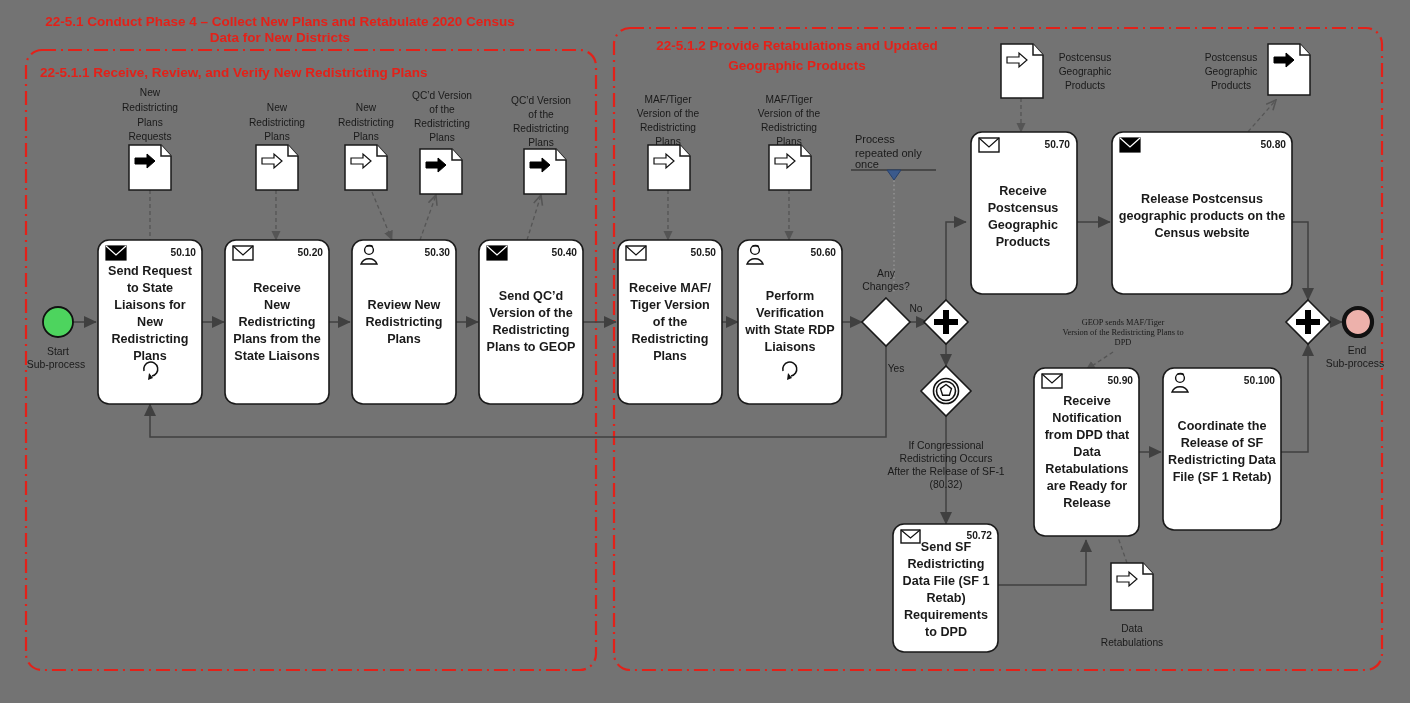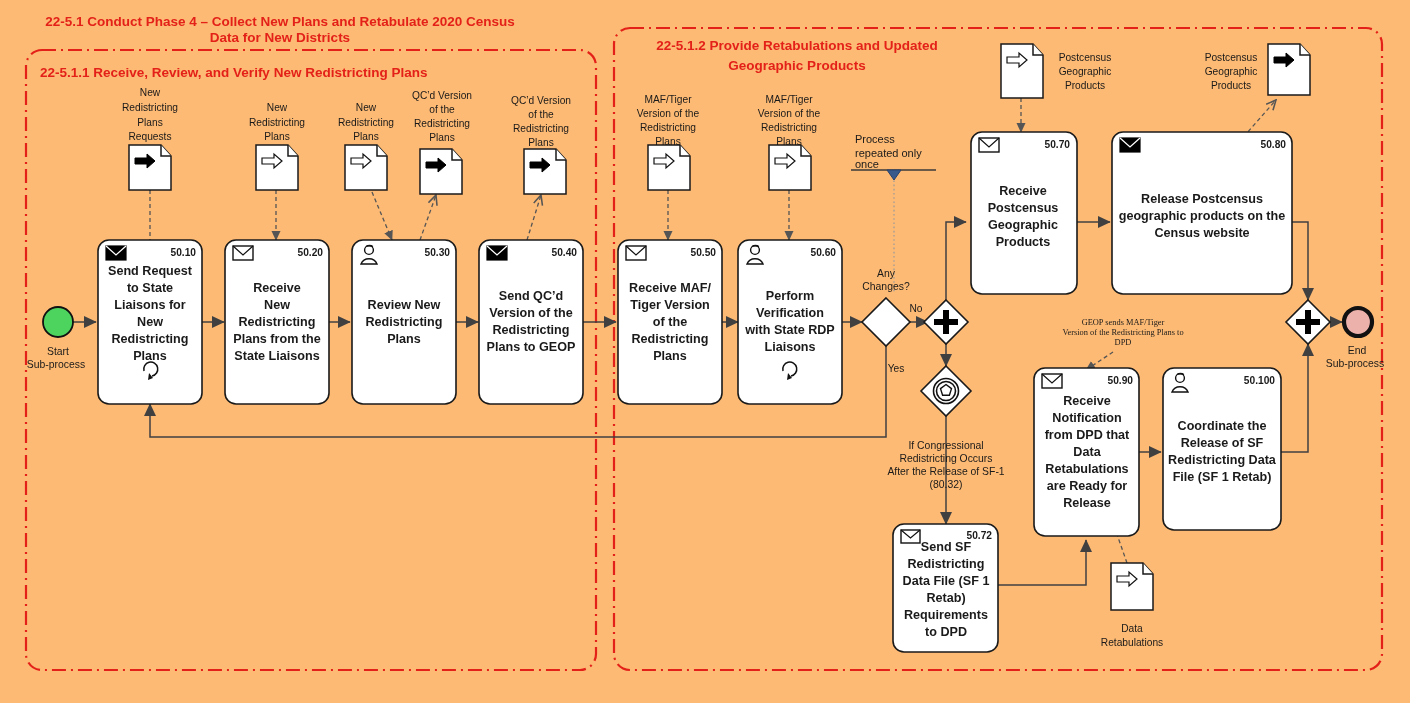--- a/index.html
+++ b/index.html
@@ -1,17 +1,17 @@
 <!DOCTYPE html>
 <html><head>
 <meta charset="utf-8">
 <style>
   html,body{margin:0;padding:0;background:#ffffff;}
   body{font-family:"Liberation Sans",sans-serif;}
-  #canvas{position:relative;width:1410px;height:703px;overflow:hidden;background:#fdba74;}
+  #canvas{position:relative;width:1410px;height:703px;overflow:hidden;background:#737373;}
   svg.layer{position:absolute;left:0;top:0;width:1410px;height:703px;}
 
   
   .grp-frame{fill:none;stroke:#e32119;stroke-width:2.2;stroke-dasharray:14 5 2 5;stroke-linecap:butt;}
   .grp-title{fill:#e32119;font-family:"Liberation Sans",sans-serif;font-weight:bold;font-size:13.5px;text-anchor:middle;}
   .grp-title-left{fill:#e32119;font-family:"Liberation Sans",sans-serif;font-weight:bold;font-size:13.5px;text-anchor:start;}
 
   
   .flow{fill:none;stroke:#404040;stroke-width:1.5;}
   .assoc{fill:none;stroke:#555;stroke-width:1.3;stroke-dasharray:4 3;}

